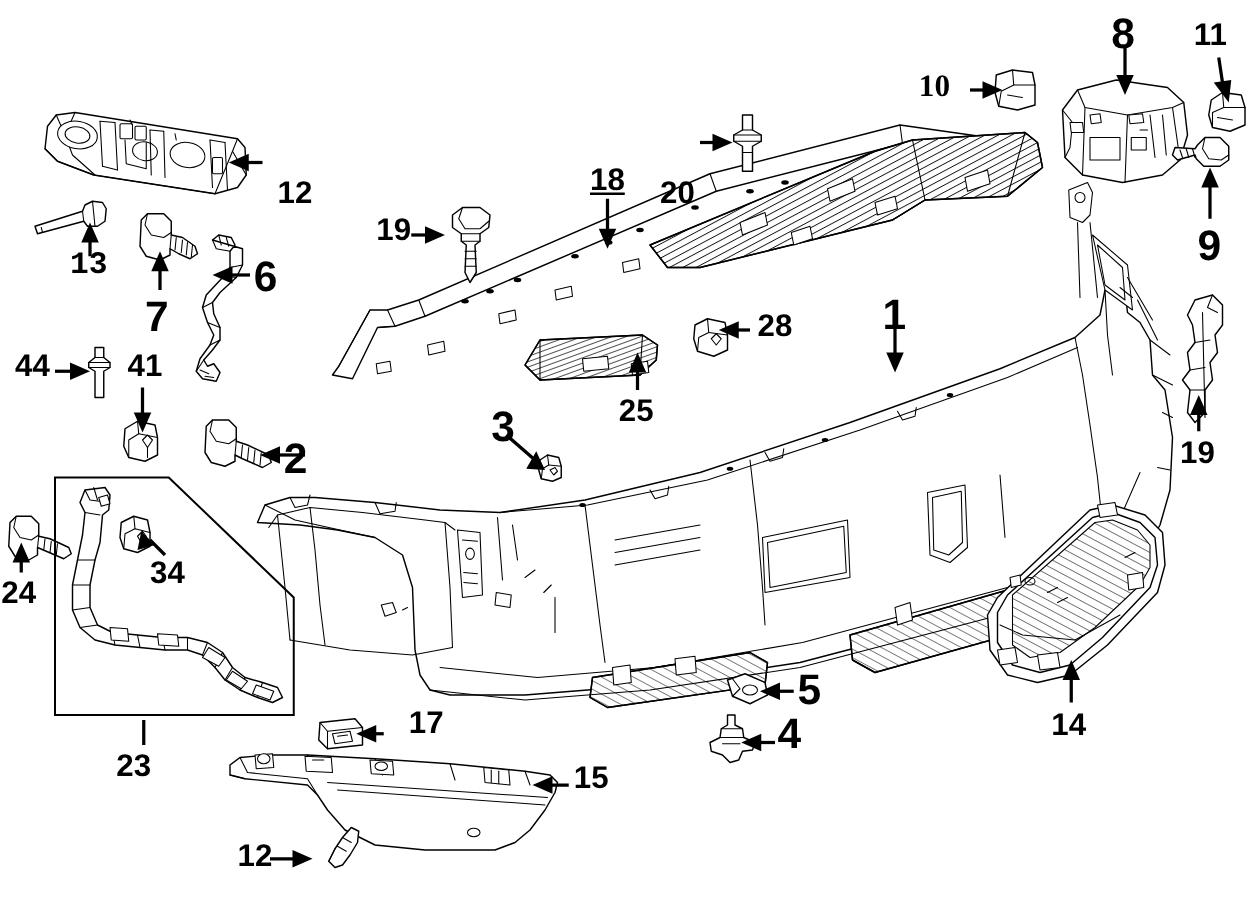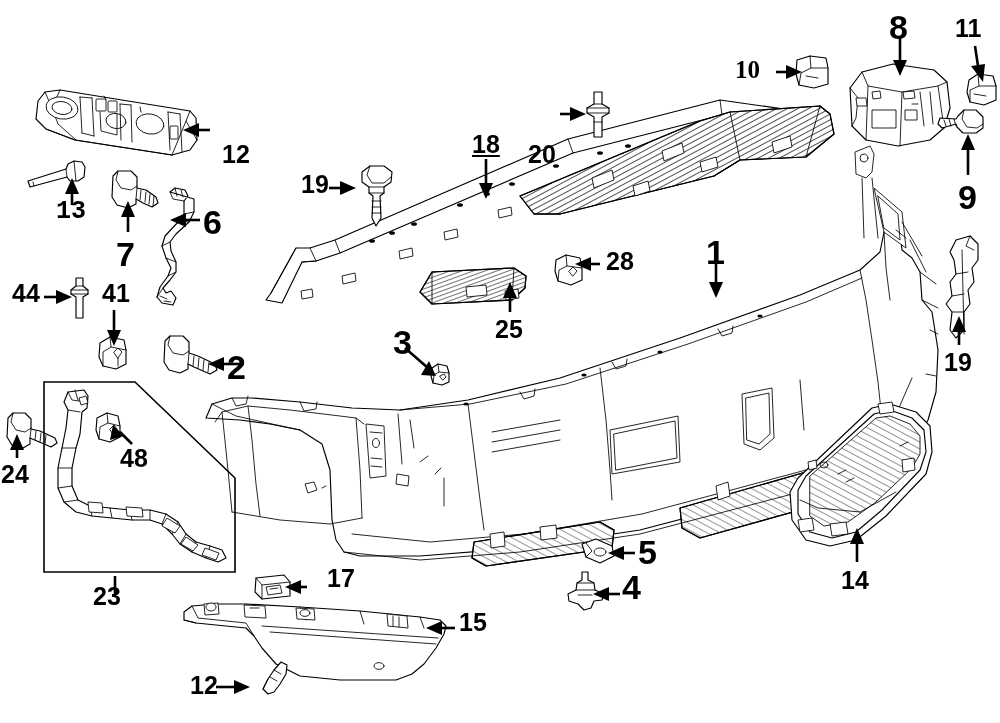--- a/index.html
+++ b/index.html
@@ -581,20 +581,20 @@
   <div class="callout cw small" style="left:56px;  top:199px;font-family:Liberation Mono, monospace;">13</div>
   <div class="callout cw small" style="left:841px; top:568px;">14</div>
   <div class="callout cw small" style="left:459px; top:610px;">15</div>
   <div class="callout cw small" style="left:190px; top:673px;">12</div>
   <div class="callout cw small" style="left:311px; top:566px;margin-left:16px;">17</div>
   <div class="callout cw small" style="left:472px; top:132px;text-decoration:underline;">18</div>
   <div class="callout cw small" style="left:301px; top:172px;">19</div>
   <div class="callout cw small" style="left:528px; top:98px;margin-top:44px;">20</div>
   <div class="callout cw small" style="left:606px; top:249px;">28</div>
   <div class="callout cw small" style="left:495px; top:317px;">25</div>
-  <div class="callout cw small" style="left:93px;  top:584px;">23</div>
+  <div class="callout cw small" style="left:93px;  top:601px;">23</div>
   <div class="callout cw small" style="left:1px;   top:462px;">24</div>
   <div class="callout cw small" style="left:12px;  top:281px;">44</div>
   <div class="callout cw small" style="left:102px; top:281px;">41</div>
-  <div class="callout cw small" style="left:120px; top:446px;">48</div>
+  <div class="callout cw small" style="left:120px; top:446px;">34</div>
   <div class="callout cw small" style="left:944px; top:350px;">19</div>
 
 </div>
 
 </body></html>

